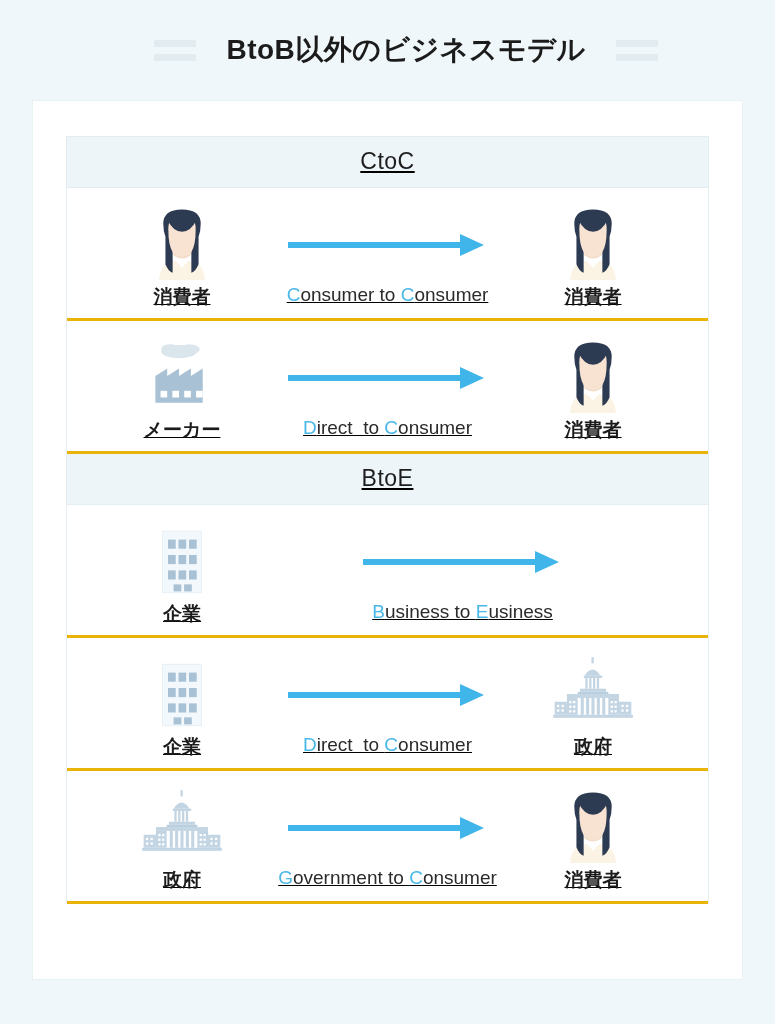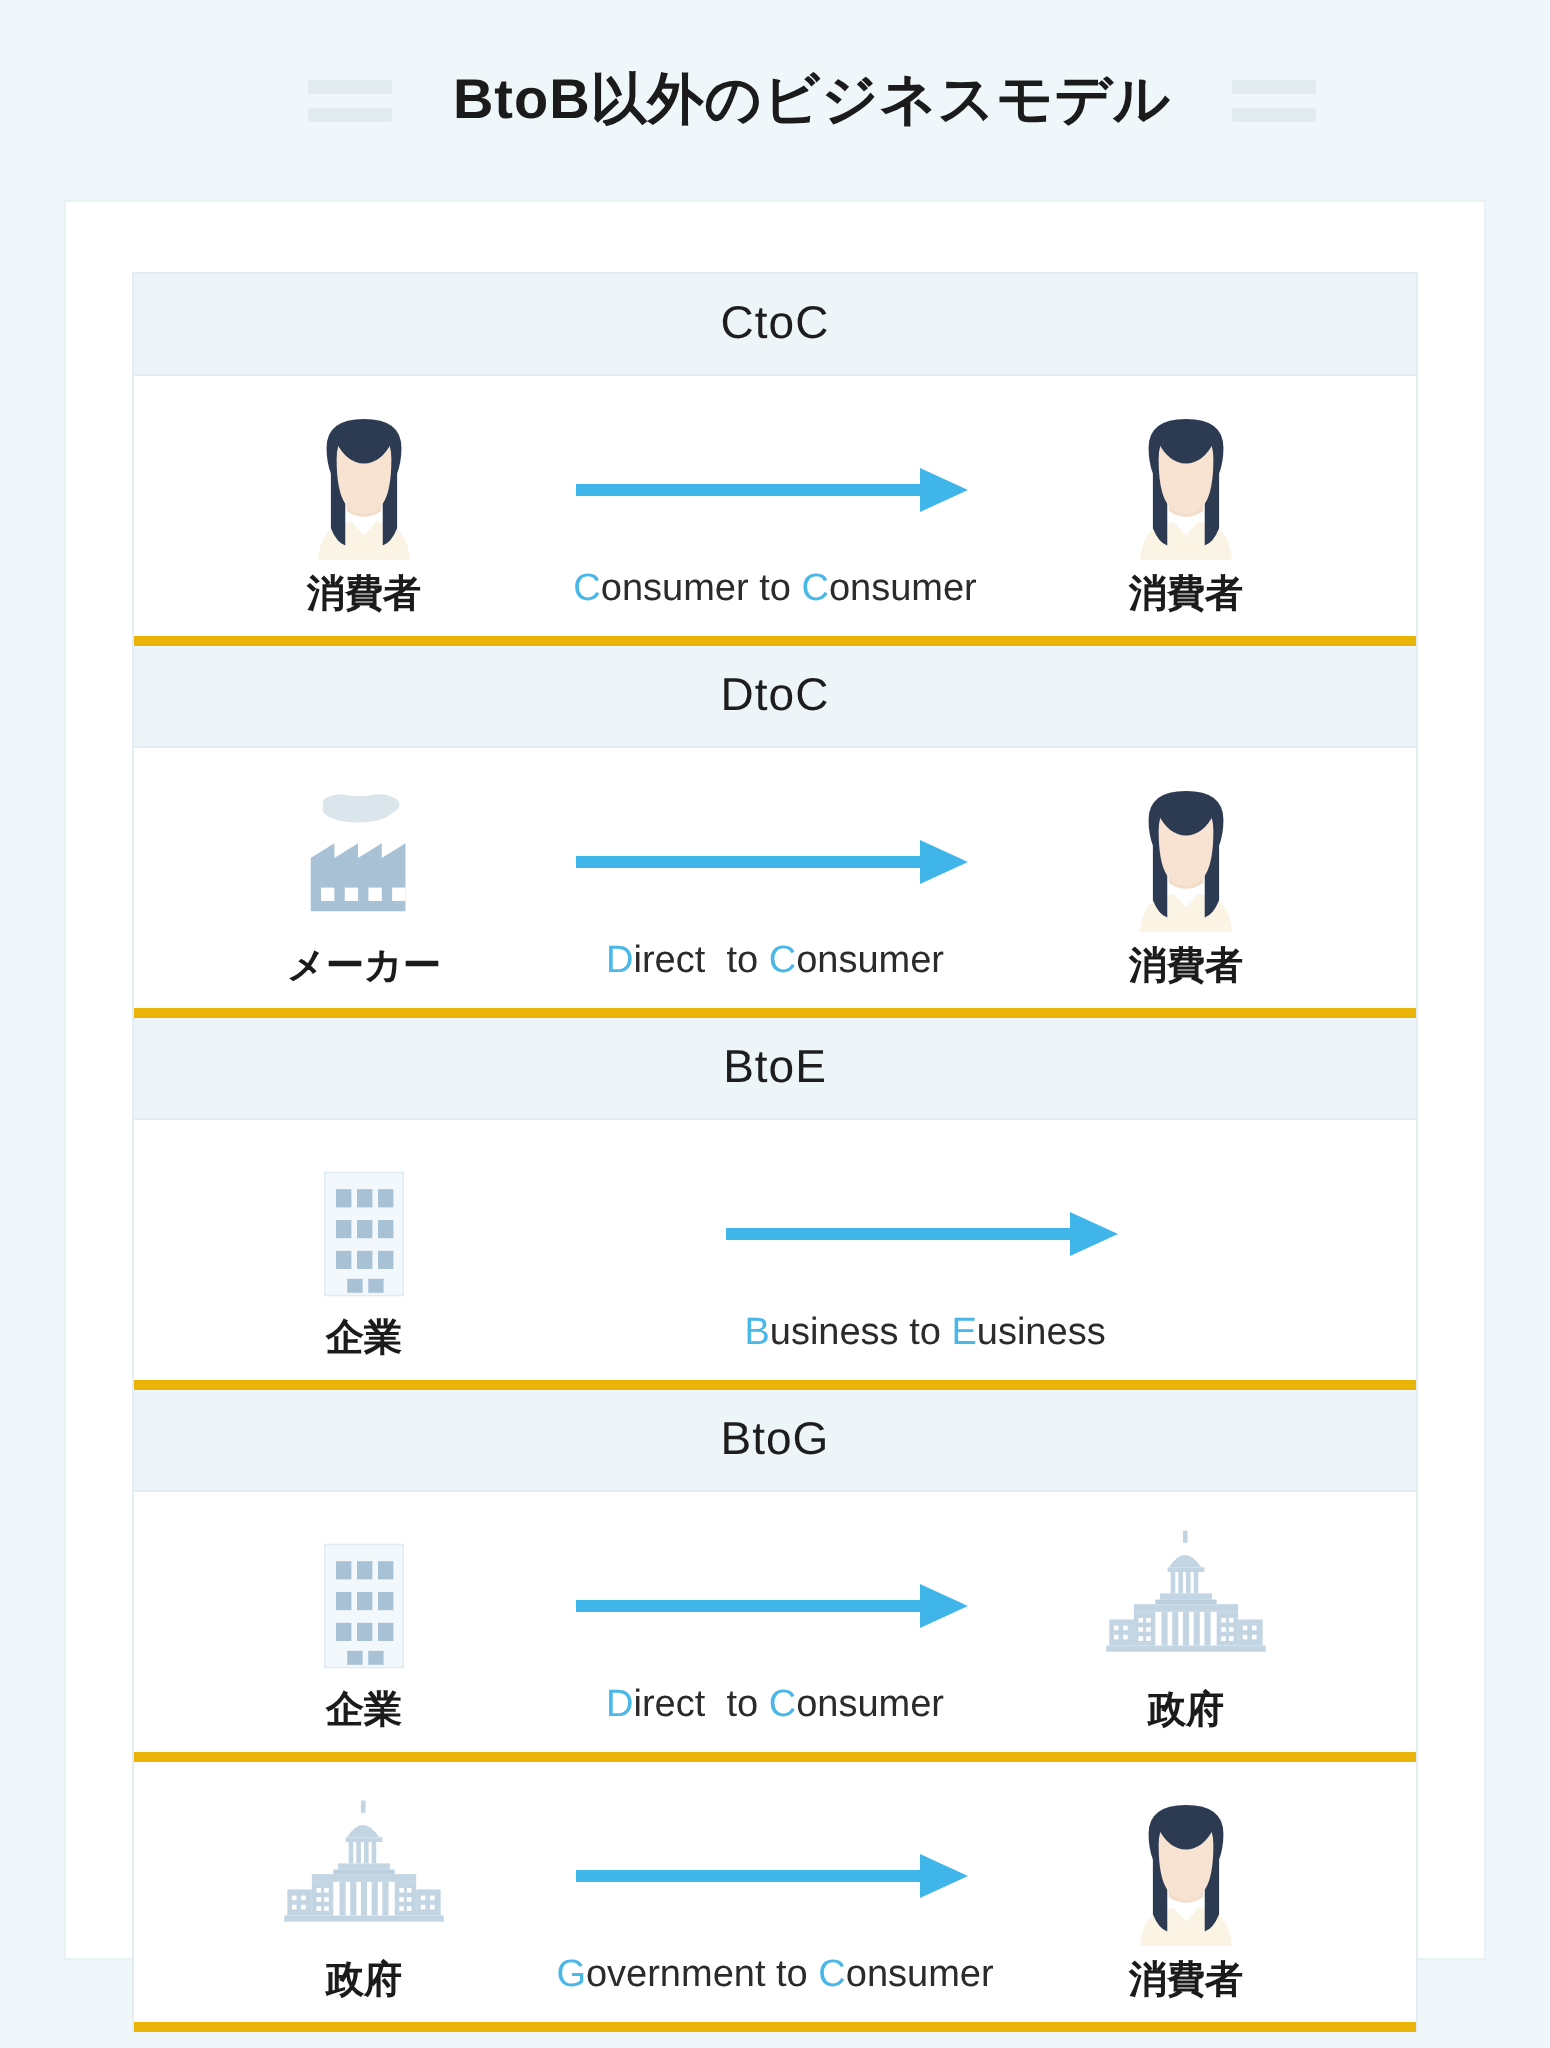--- a/index.html
+++ b/index.html
@@ -54,21 +54,22 @@
     box-sizing: border-box;
     padding: 35px 33px 0 33px;
   }
   .table {
     border: 1px solid #e4eef2;
     border-bottom: none;
   }
 
   
   .model-row {
-    border-bottom: 5px solid #eab308;
+    border-bottom: 3px solid #eab308;
+    text-decoration: underline;
   }
   .row-header {
     background: #eef5f9;
     border-bottom: 1px solid #e4eef2;
     text-align: center;
     font-size: 23px;
     color: #1d1d1d;
     line-height: 1;
     padding: 13px 0 14px 0;
     letter-spacing: .5px;
@@ -176,21 +177,20 @@
     <path d="M24 22 q0 -20 26 -20 q26 0 26 20 q0 10 -3 18 l0 38 q-4 10 -10 12 l0 -34 l-26 0 l0 34 q-6 -2 -10 -12 l0 -38 q-3 -8 -3 -18 z" fill="#2d3b52"></path>
     <path d="M31 30 q0 -22 19 -22 q19 0 19 22 q0 22 -6 31 q-5 7 -13 7 q-8 0 -13 -7 q-6 -9 -6 -31 z" fill="#f8e3d2"></path>
     <path d="M30 17 q8 16 20 16 q12 0 20 -16 q-6 -14 -20 -14 q-14 0 -20 14 z" fill="#2d3b52"></path>
   </svg>
             </div>
             <div class="entity-label">消費者</div>
           </div>
         </div>
       </div>
       <div class="model-row">
-        <div class="row-header">DtoC</div>
         <div class="row-body">
           <div class="entity">
             <div class="entity-icon">
               <svg viewBox="0 0 100 100" width="74" height="74">
     <ellipse cx="46" cy="17" rx="24" ry="9" fill="#dbe5ec"></ellipse>
     <ellipse cx="60" cy="14" rx="14" ry="7" fill="#dbe5ec"></ellipse>
     <ellipse cx="34" cy="13" rx="12" ry="6" fill="#dbe5ec"></ellipse>
     <path d="M14 86 l0 -36 l16 -10 l0 10 l16 -10 l0 10 l16 -10 l0 10 l16 -10 l0 46 z" fill="#a9c1d4"></path>
     <rect x="21" y="70" width="9" height="9" fill="#ffffff"></rect>
     <rect x="37" y="70" width="9" height="9" fill="#ffffff"></rect>
@@ -251,21 +251,20 @@
               <svg viewBox="0 0 200 26" width="200" height="26">
     <rect x="0" y="10" width="178" height="6" fill="#3fb5ea"></rect>
     <path d="M172 2 L196 13 L172 24 Z" fill="#3fb5ea"></path>
   </svg>
             </div>
             <div class="flow-text"><span class="hl">B</span><span class="">usiness&nbsp;to&nbsp;</span><span class="hl">E</span><span class="">usiness</span></div>
           </div>
         </div>
       </div>
       <div class="model-row">
-        <div class="row-header">BtoG</div>
         <div class="row-body">
           <div class="entity">
             <div class="entity-icon">
               <svg viewBox="0 0 100 100" width="70" height="70">
     <rect x="22" y="6" width="56" height="88" fill="#f2f8fb" stroke="#e0ecf3" stroke-width="1"></rect>
     <rect x="30" y="18" width="11" height="13" fill="#a9c1d4"></rect>
     <rect x="45" y="18" width="11" height="13" fill="#a9c1d4"></rect>
     <rect x="60" y="18" width="11" height="13" fill="#a9c1d4"></rect>
     <rect x="30" y="40" width="11" height="13" fill="#a9c1d4"></rect>
     <rect x="45" y="40" width="11" height="13" fill="#a9c1d4"></rect>

